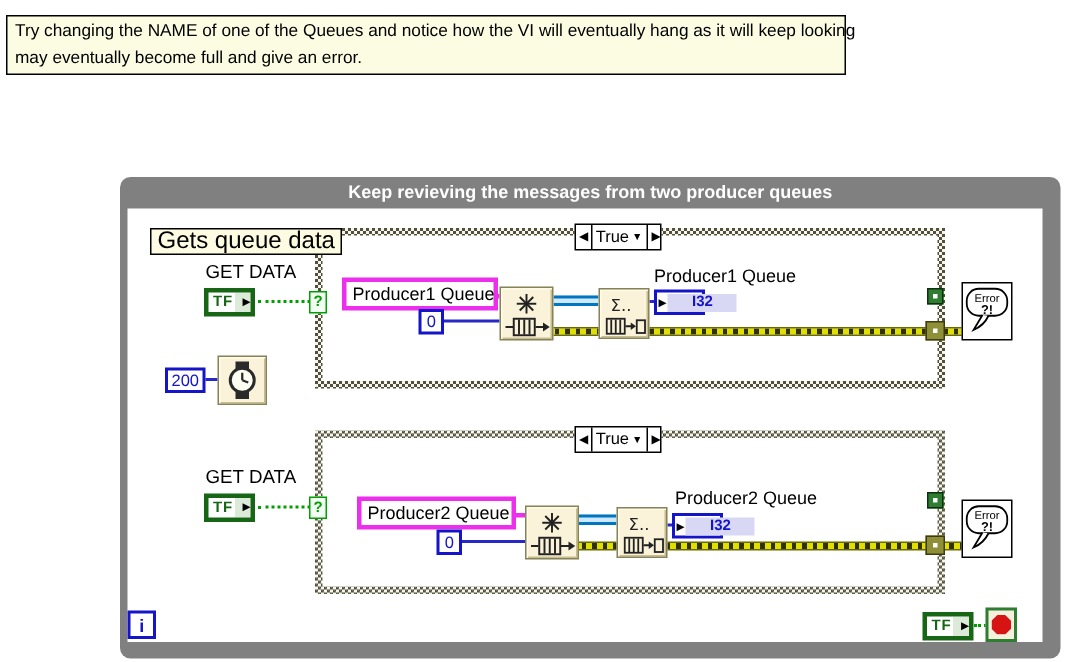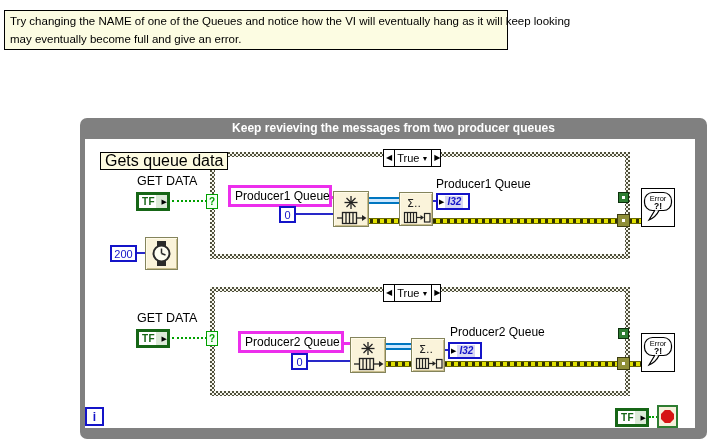--- a/index.html
+++ b/index.html
@@ -7,21 +7,21 @@
     --icon-bg:#FAF3DA; --string-pink:#EC2FEC; --numeric-blue:#1414C8;
     --bool-green:#166616; --wire-green:#00A000; --queue-blue:#0076C0;
     --stop-red:#D61414;
   }
   *{margin:0;padding:0;box-sizing:border-box;}
   body{background:#fff;font-family:"Liberation Sans",sans-serif;}
   .screen{position:relative;width:721px;height:441px;background:#fff;overflow:hidden;}
   .abs{position:absolute;}
 
   
-  .comment{left:4px;top:10px;width:504px;background:var(--comment-bg);
+  .comment{left:4px;top:10px;width:560px;background:var(--comment-bg);
     border:1px solid #000;padding:1px 5px;font-size:11.5px;line-height:18px;color:#000;z-index:2;}
   .comment div{white-space:nowrap;}
 
   
   .loop{left:80px;top:118px;width:627px;height:321px;background:var(--loop-gray);
     border-radius:7px;z-index:0;}
   .loop-title{position:absolute;left:0;top:0;width:100%;height:21px;color:#fff;
     font-size:12px;font-weight:bold;text-align:center;padding-top:3px;}
   .loop-inner{position:absolute;left:5px;top:21px;right:12px;bottom:11px;background:#fff;}
 
@@ -52,21 +52,21 @@
   .tf-text{font-size:10px;font-weight:bold;color:var(--bool-green);padding-left:3px;letter-spacing:.5px;}
   .tf-nub{position:absolute;right:0px;font-size:7px;color:#000;line-height:13px;}
   .numc{border:2px solid var(--numeric-blue);background:#fff;color:var(--numeric-blue);
     font-size:11px;display:flex;align-items:center;justify-content:center;z-index:3;}
   .strc{border:3px solid var(--string-pink);background:#fff;font-size:12px;
     display:flex;align-items:center;padding-left:4px;white-space:nowrap;z-index:3;color:#000;}
   .i32{width:34px;height:17px;border:2px solid var(--numeric-blue);background:#fff;
     display:flex;align-items:center;z-index:3;}
   .i32-arrow{font-size:7px;margin-left:1px;color:#000;}
   .i32-text{font-size:10px;font-weight:bold;color:var(--numeric-blue);
-    background:#d8d8f4;padding:0 2px;margin-left:1px;line-height:12px;font-style:italic;}
+    background:#d8d8f4;padding:0 16px;margin-left:1px;line-height:12px;}
   .tun-q{width:12px;height:15px;border:1px solid var(--wire-green);background:#f4fff4;
     color:var(--wire-green);font-size:10px;font-weight:bold;text-align:center;line-height:13px;z-index:3;}
   .tun{z-index:3;}
   .tun::after{content:"";position:absolute;left:50%;top:50%;width:3px;height:3px;
     margin:-1.5px 0 0 -1.5px;background:#fff;}
   .tun.green{width:11px;height:11px;background:#2E7D32;border:1px solid #0c300c;}
   .tun.olive{width:13px;height:13px;background:#8f8f38;border:1px solid #3c3c10;}
   .iterm{width:19px;height:19px;border:2px solid var(--numeric-blue);background:#fff;
     color:var(--numeric-blue);font-weight:bold;font-size:12px;display:flex;
     align-items:center;justify-content:center;z-index:3;}

